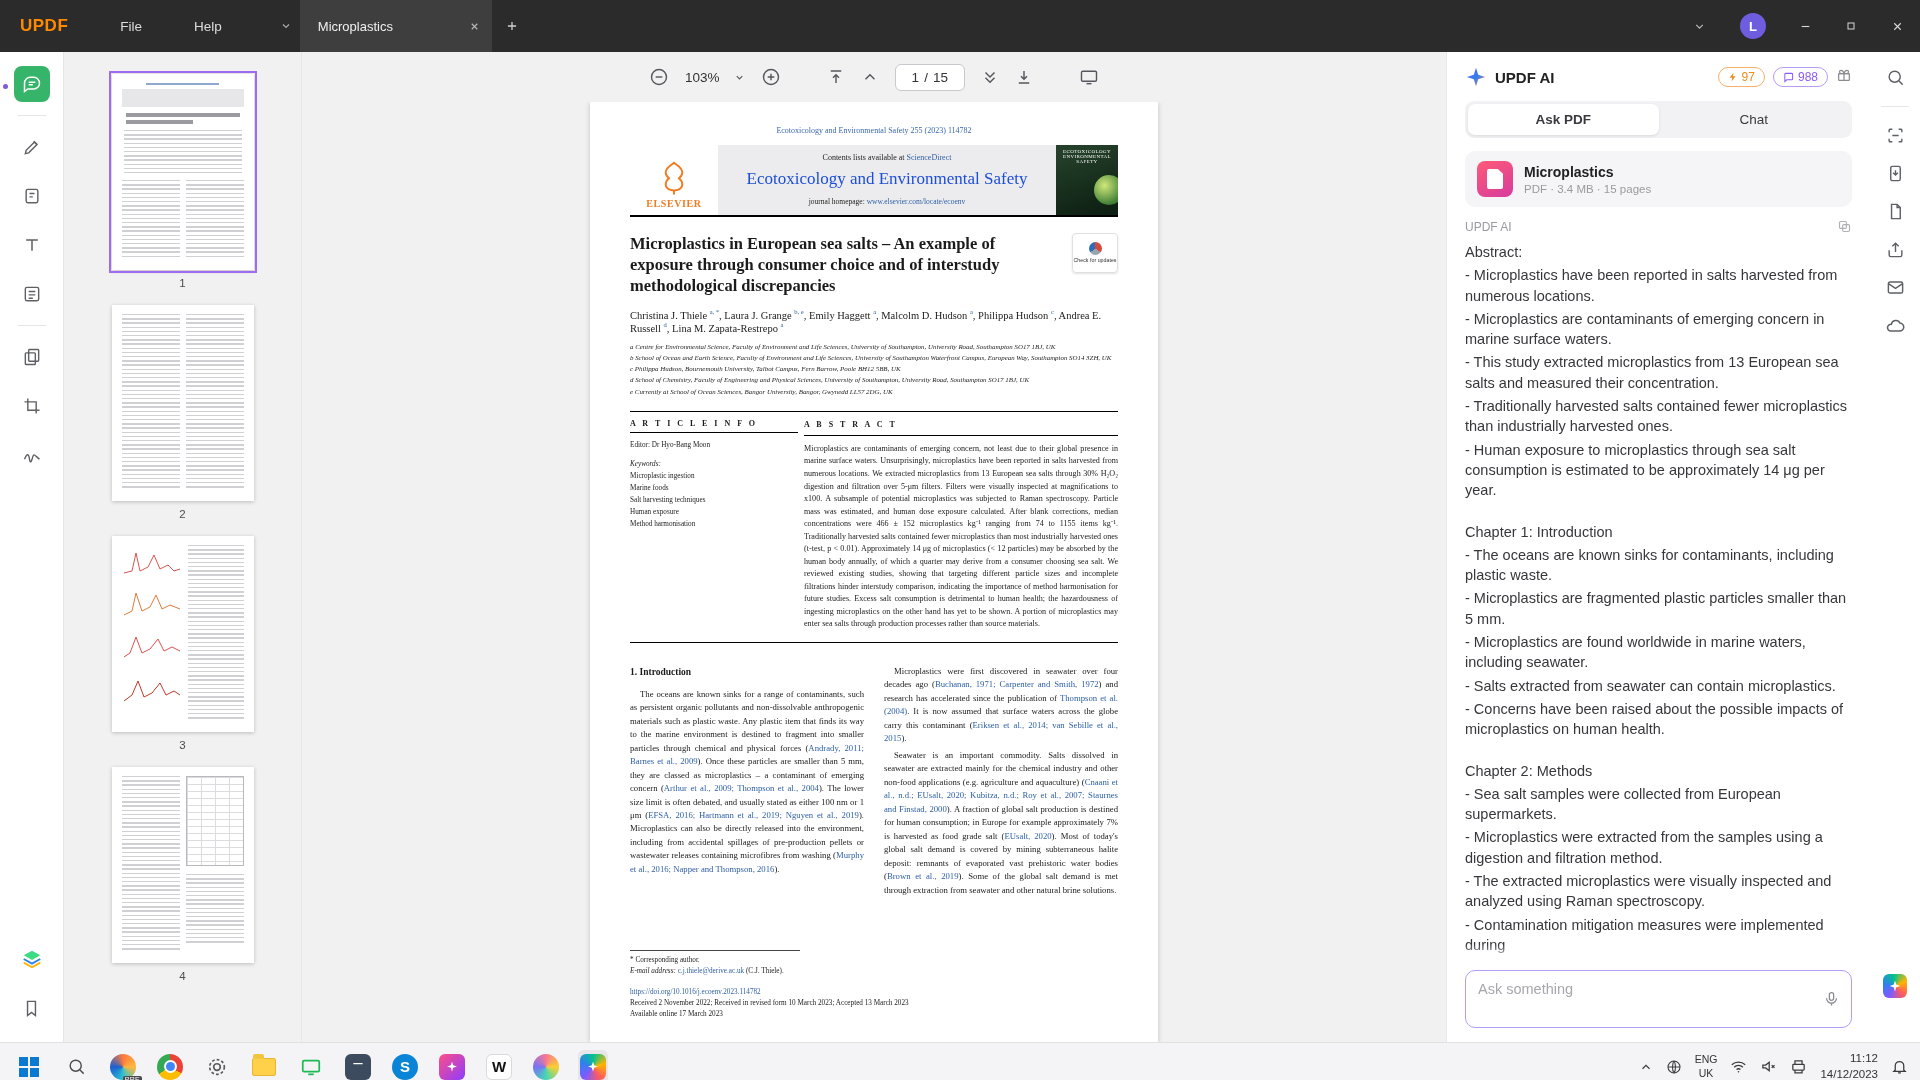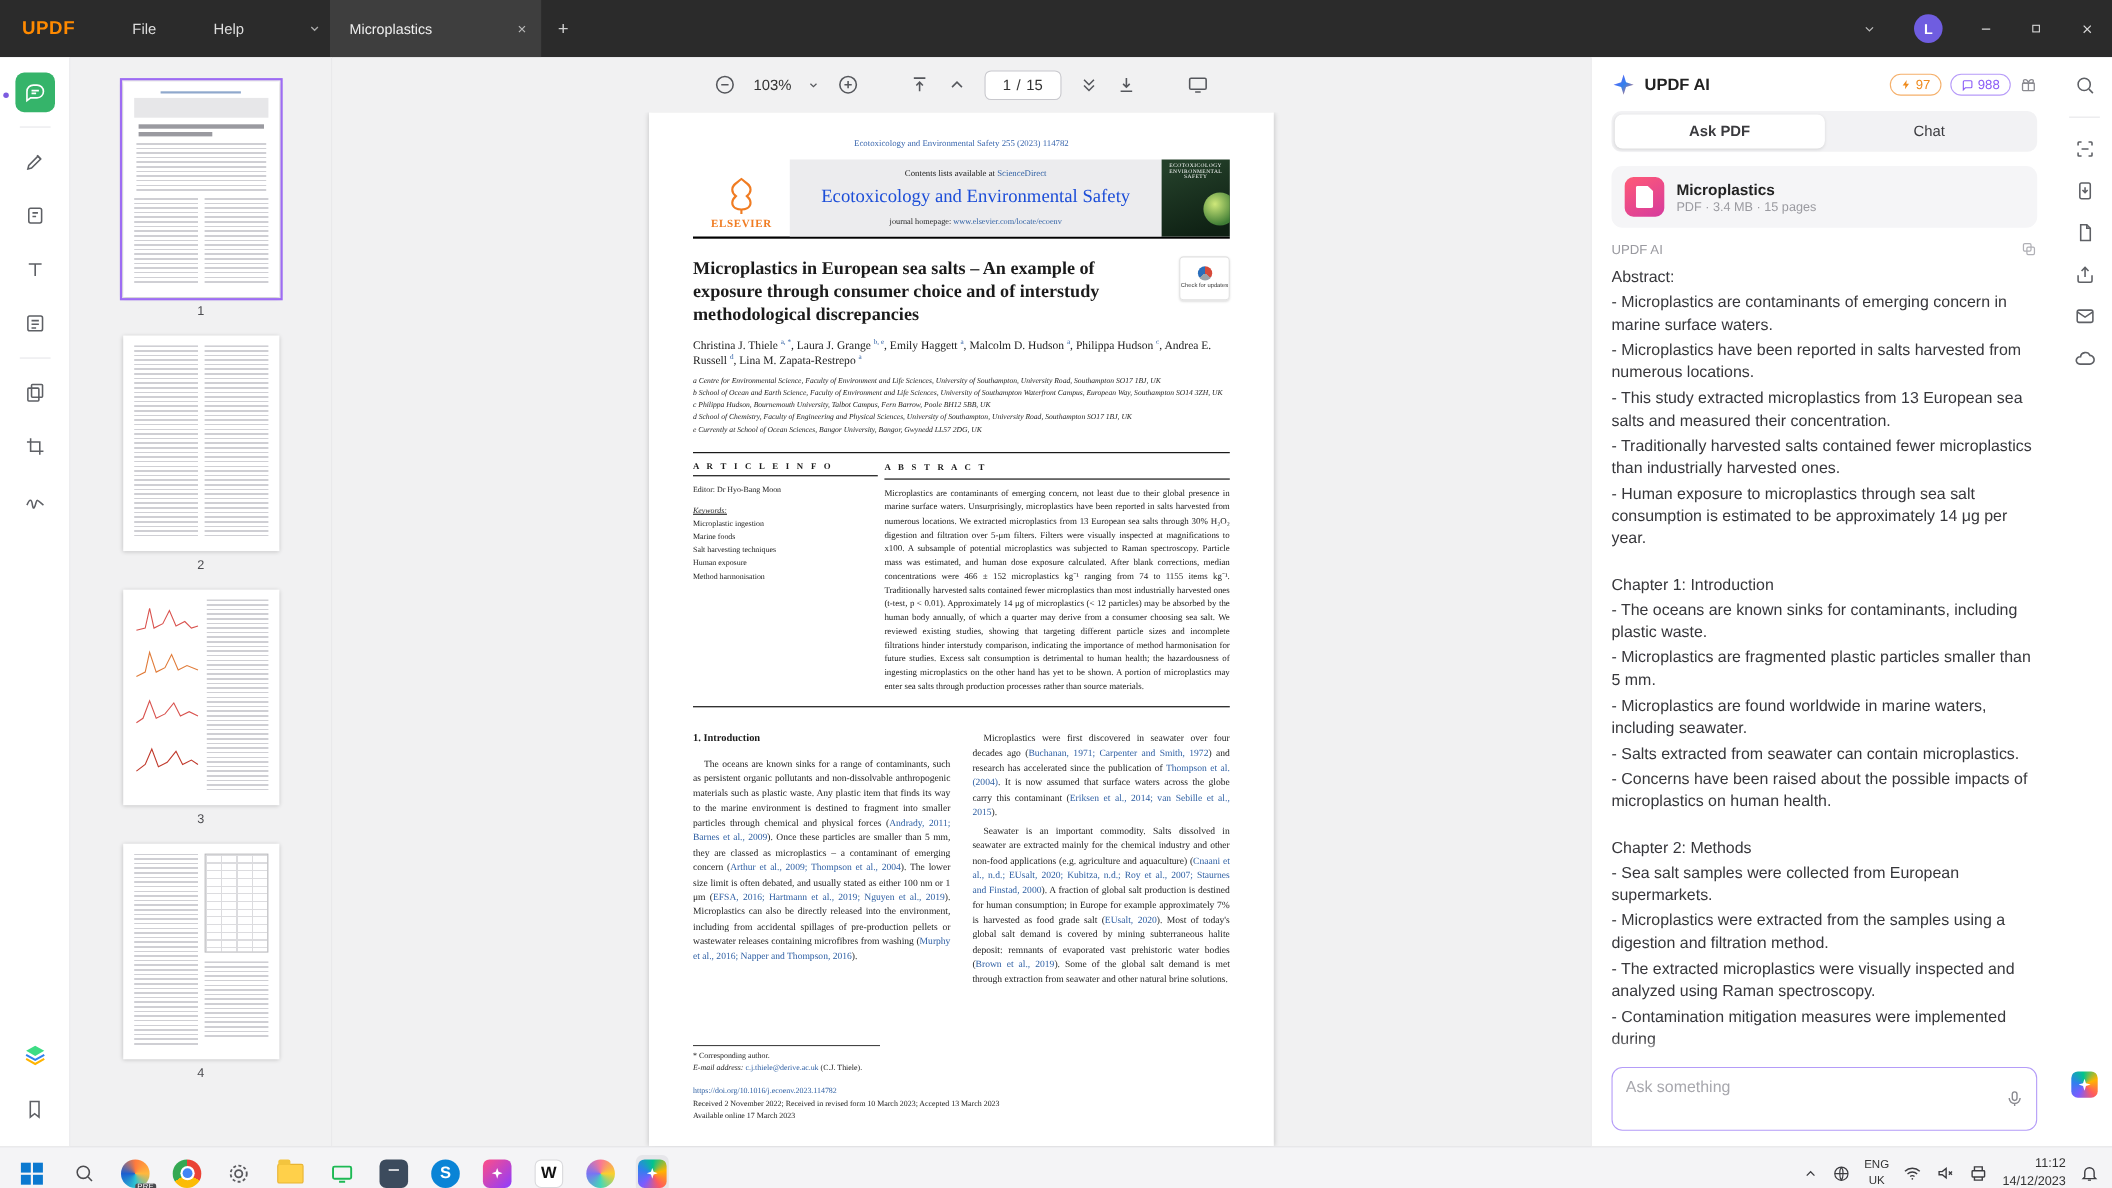--- a/index.html
+++ b/index.html
@@ -78,36 +78,36 @@
   .p-title { flex:1; font-size:16.5px; font-weight:600; line-height:1.28; padding-right:16px; }
   .chk { width:46px; height:40px; border:1px solid #e0e0e0; border-radius:4px; box-shadow:0 1px 2px rgba(0,0,0,.12); display:flex; flex-direction:column; align-items:center; justify-content:center; gap:2px; flex-shrink:0; }
   .chk-circle { width:13px; height:13px; border-radius:50%; background:conic-gradient(#d6493a 0 35%,#9aa3ab 35% 65%,#2a6ebb 65% 100%); }
   .chk-txt { font-size:5.3px; text-align:center; color:#333; font-family:"Liberation Sans",sans-serif; line-height:1.25; }
   .p-authors { font-size:10.5px; margin-top:12px; }
   .p-affils { margin-top:8px; font-size:6.9px; font-style:italic; line-height:1.6; color:#222; }
   .info-abs { display:flex; gap:6px; margin-top:14px; border-top:1.2px solid #000; border-bottom:1.2px solid #000; padding:7px 0 11px; }
   .col-info { width:168px; flex-shrink:0; }
   .blk-h { font-size:8px; font-weight:700; letter-spacing:2.5px; padding-bottom:4px; border-bottom:.8px solid #000; margin-bottom:7px; }
   .col-info .body { font-size:7.2px; line-height:1.65; }
-  .kw-label { font-style:italic; margin-top:8px;text-decoration:underline; }
+  .kw-label { font-style:italic; margin-top:8px; }
   .col-abs { flex:1; font-size:8.1px; line-height:1.55; text-align:justify; }
   .intro { display:flex; gap:20px; margin-top:22px; }
   .intro .col { flex:1; font-size:8.7px; line-height:1.55; text-align:justify; }
   .intro h3 { font-size:9.5px; margin-bottom:8px; }
   .intro p { text-indent:10px; }
   .intro p + p { margin-top:3px; }
   .p-footer { margin-top:auto; padding-top:20px; font-size:7.2px; line-height:1.55; }
   .fn-rule { width:170px; border-top:1px solid #444; margin-bottom:4px; }
   .fn-doi { color:#2e5fa3; margin-top:9px; }
 
   
   .ai-panel { width:424px; background:#fff; border-left:1px solid #e7e7e9; display:flex; flex-direction:column; padding:14px 18px 14px; }
   .ai-head { display:flex; align-items:center; gap:8px; }
   .ai-title { font-size:15px; font-weight:700; color:#222; }
-  .ai-pills { margin-left:auto; display:flex; align-items:center; gap:8px;padding-left:35px; }
+  .ai-pills { margin-left:auto; display:flex; align-items:flex-start; gap:8px;padding-left:35px; }
   .pill { display:flex; align-items:center; gap:4px; font-size:12px; border-radius:11px; padding:2px 9px; border:1px solid; }
   .pill.orange { color:#ef8b1d; border-color:#f5b06b; }
   .pill.purple { color:#8b5cf6; border-color:#b79bf9; }
   .gift { color:#8a8a90; }
   .ai-tabs { margin-top:13px; background:#f2f2f4; border-radius:9px; padding:3px; display:flex; }
   .ai-tab { flex:1; text-align:center; font-size:13.5px; color:#3a3a3e; padding:8px 0; border-radius:7px; }
   .ai-tab.active { background:#fff; box-shadow:0 1px 3px rgba(0,0,0,.10); font-weight:700; }
   .file-card { margin-top:13px; background:#f5f5f7; border-radius:10px; padding:10px 12px; display:flex; align-items:center; gap:11px; }
   .pdf-ic { width:36px; height:36px; border-radius:8px; background:linear-gradient(150deg,#ff5a76,#d63b9e); display:flex; align-items:center; justify-content:center; position:relative; flex-shrink:0; }
   .pdf-ic::after { content:""; width:16px; height:20px; background:#fff; border-radius:2px; clip-path:polygon(0 0,68% 0,100% 24%,100% 100%,0 100%); }
@@ -519,22 +519,22 @@
         <svg width="15" height="15" viewBox="0 0 24 24" fill="none" stroke="currentColor" stroke-width="1.8">
             <rect x="9" y="9" width="11" height="11" rx="2"></rect>
             <rect x="4" y="4" width="11" height="11" rx="2"></rect>
           </svg>
       </span>
     </div>
 
     <div class="ai-resp">
       <div class="ai-sec">
         <div class="ai-line">Abstract:</div>
+        <div class="ai-line">- Microplastics have been reported in salts harvested from numerous locations.</div>
         <div class="ai-line">- Microplastics are contaminants of emerging concern in marine surface waters.</div>
-        <div class="ai-line">- Microplastics have been reported in salts harvested from numerous locations.</div>
         <div class="ai-line">- This study extracted microplastics from 13 European sea salts and measured their concentration.</div>
         <div class="ai-line">- Traditionally harvested salts contained fewer microplastics than industrially harvested ones.</div>
         <div class="ai-line">- Human exposure to microplastics through sea salt consumption is estimated to be approximately 14 μg per year.</div>
       </div>
       <div class="ai-sec">
         <div class="ai-line">Chapter 1: Introduction</div>
         <div class="ai-line">- The oceans are known sinks for contaminants, including plastic waste.</div>
         <div class="ai-line">- Microplastics are fragmented plastic particles smaller than 5 mm.</div>
         <div class="ai-line">- Microplastics are found worldwide in marine waters, including seawater.</div>
         <div class="ai-line">- Salts extracted from seawater can contain microplastics.</div>

